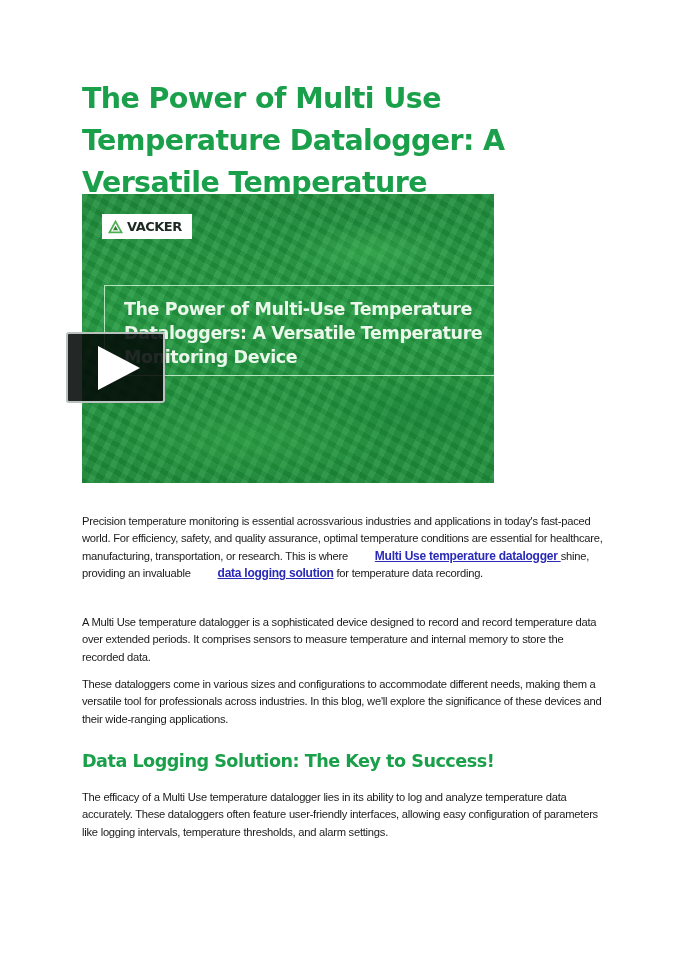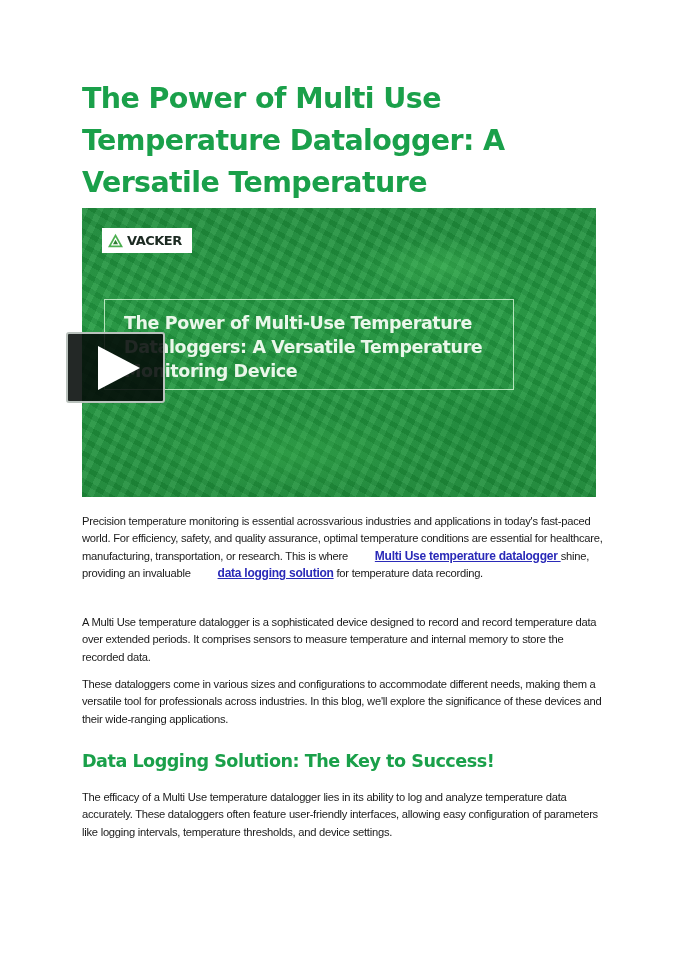--- a/index.html
+++ b/index.html
@@ -6,21 +6,21 @@
   body {
     width: 678px; height: 960px; background: #ffffff; position: relative; overflow: hidden;
     font-family: "Liberation Sans", sans-serif;
   }
   .page-title {
     position: absolute; left: 82px; top: 78px; width: 520px;
     margin: 0; color: #1aa04a; font-weight: bold; font-size: 28.5px; line-height: 42px;
     font-family: "DejaVu Sans", sans-serif; letter-spacing: -0.6px;
   }
   .hero {
-    position: absolute; left: 82px; top: 208px; width: 514px; height: 289px;
+    position: absolute; left: 82px; top: 194px; width: 412px; height: 289px;
     overflow: hidden;
     background:
       radial-gradient(ellipse 120px 40px at 70% 20%, rgba(80,200,100,0.35), transparent 70%),
       radial-gradient(ellipse 200px 60px at 40% 85%, rgba(60,180,80,0.35), transparent 70%),
       radial-gradient(ellipse 160px 50px at 85% 75%, rgba(20,120,50,0.35), transparent 70%),
       repeating-linear-gradient(115deg, rgba(255,255,255,0.05) 0 6px, rgba(0,0,0,0.05) 6px 14px),
       repeating-linear-gradient(30deg, rgba(0,0,0,0.06) 0 5px, rgba(255,255,255,0.04) 5px 12px),
       linear-gradient(180deg, #1f8f3c 0%, #239b42 40%, #1e8e3a 100%);
   }
   .hero-logo {
@@ -83,13 +83,13 @@
 </div>
 
 <p class="body-text" style="top:513px;"><span>Precision temperature monitoring is essential acrossvarious industries and applications in today's fast-paced world. For efficiency, safety, and quality assurance, optimal temperature conditions are essential for healthcare, manufacturing, transportation, or research. This is where </span><a href="#">Multi Use temperature datalogger </a><span>shine, providing an invaluable </span><a href="#">data logging solution</a><span> for temperature data recording.</span></p>
 
 <p class="body-text" style="top:614px;">A Multi Use temperature datalogger is a sophisticated device designed to record and record temperature data over extended periods. It comprises sensors to measure temperature and internal memory to store the recorded data.</p>
 
 <p class="body-text" style="top:676px;">These dataloggers come in various sizes and configurations to accommodate different needs, making them a versatile tool for professionals across industries. In this blog, we'll explore the significance of these devices and their wide-ranging applications.</p>
 
 <h2 class="section-heading">Data Logging Solution: The Key to Success!</h2>
 
-<p class="body-text" style="top:789px;">The efficacy of a Multi Use temperature datalogger lies in its ability to log and analyze temperature data accurately. These dataloggers often feature user-friendly interfaces, allowing easy configuration of parameters like logging intervals, temperature thresholds, and device settings.</p>
+<p class="body-text" style="top:789px;">The efficacy of a Multi Use temperature datalogger lies in its ability to log and analyze temperature data accurately. These dataloggers often feature user-friendly interfaces, allowing easy configuration of parameters like logging intervals, temperature thresholds, and alarm settings.</p>
 
 </body></html>

